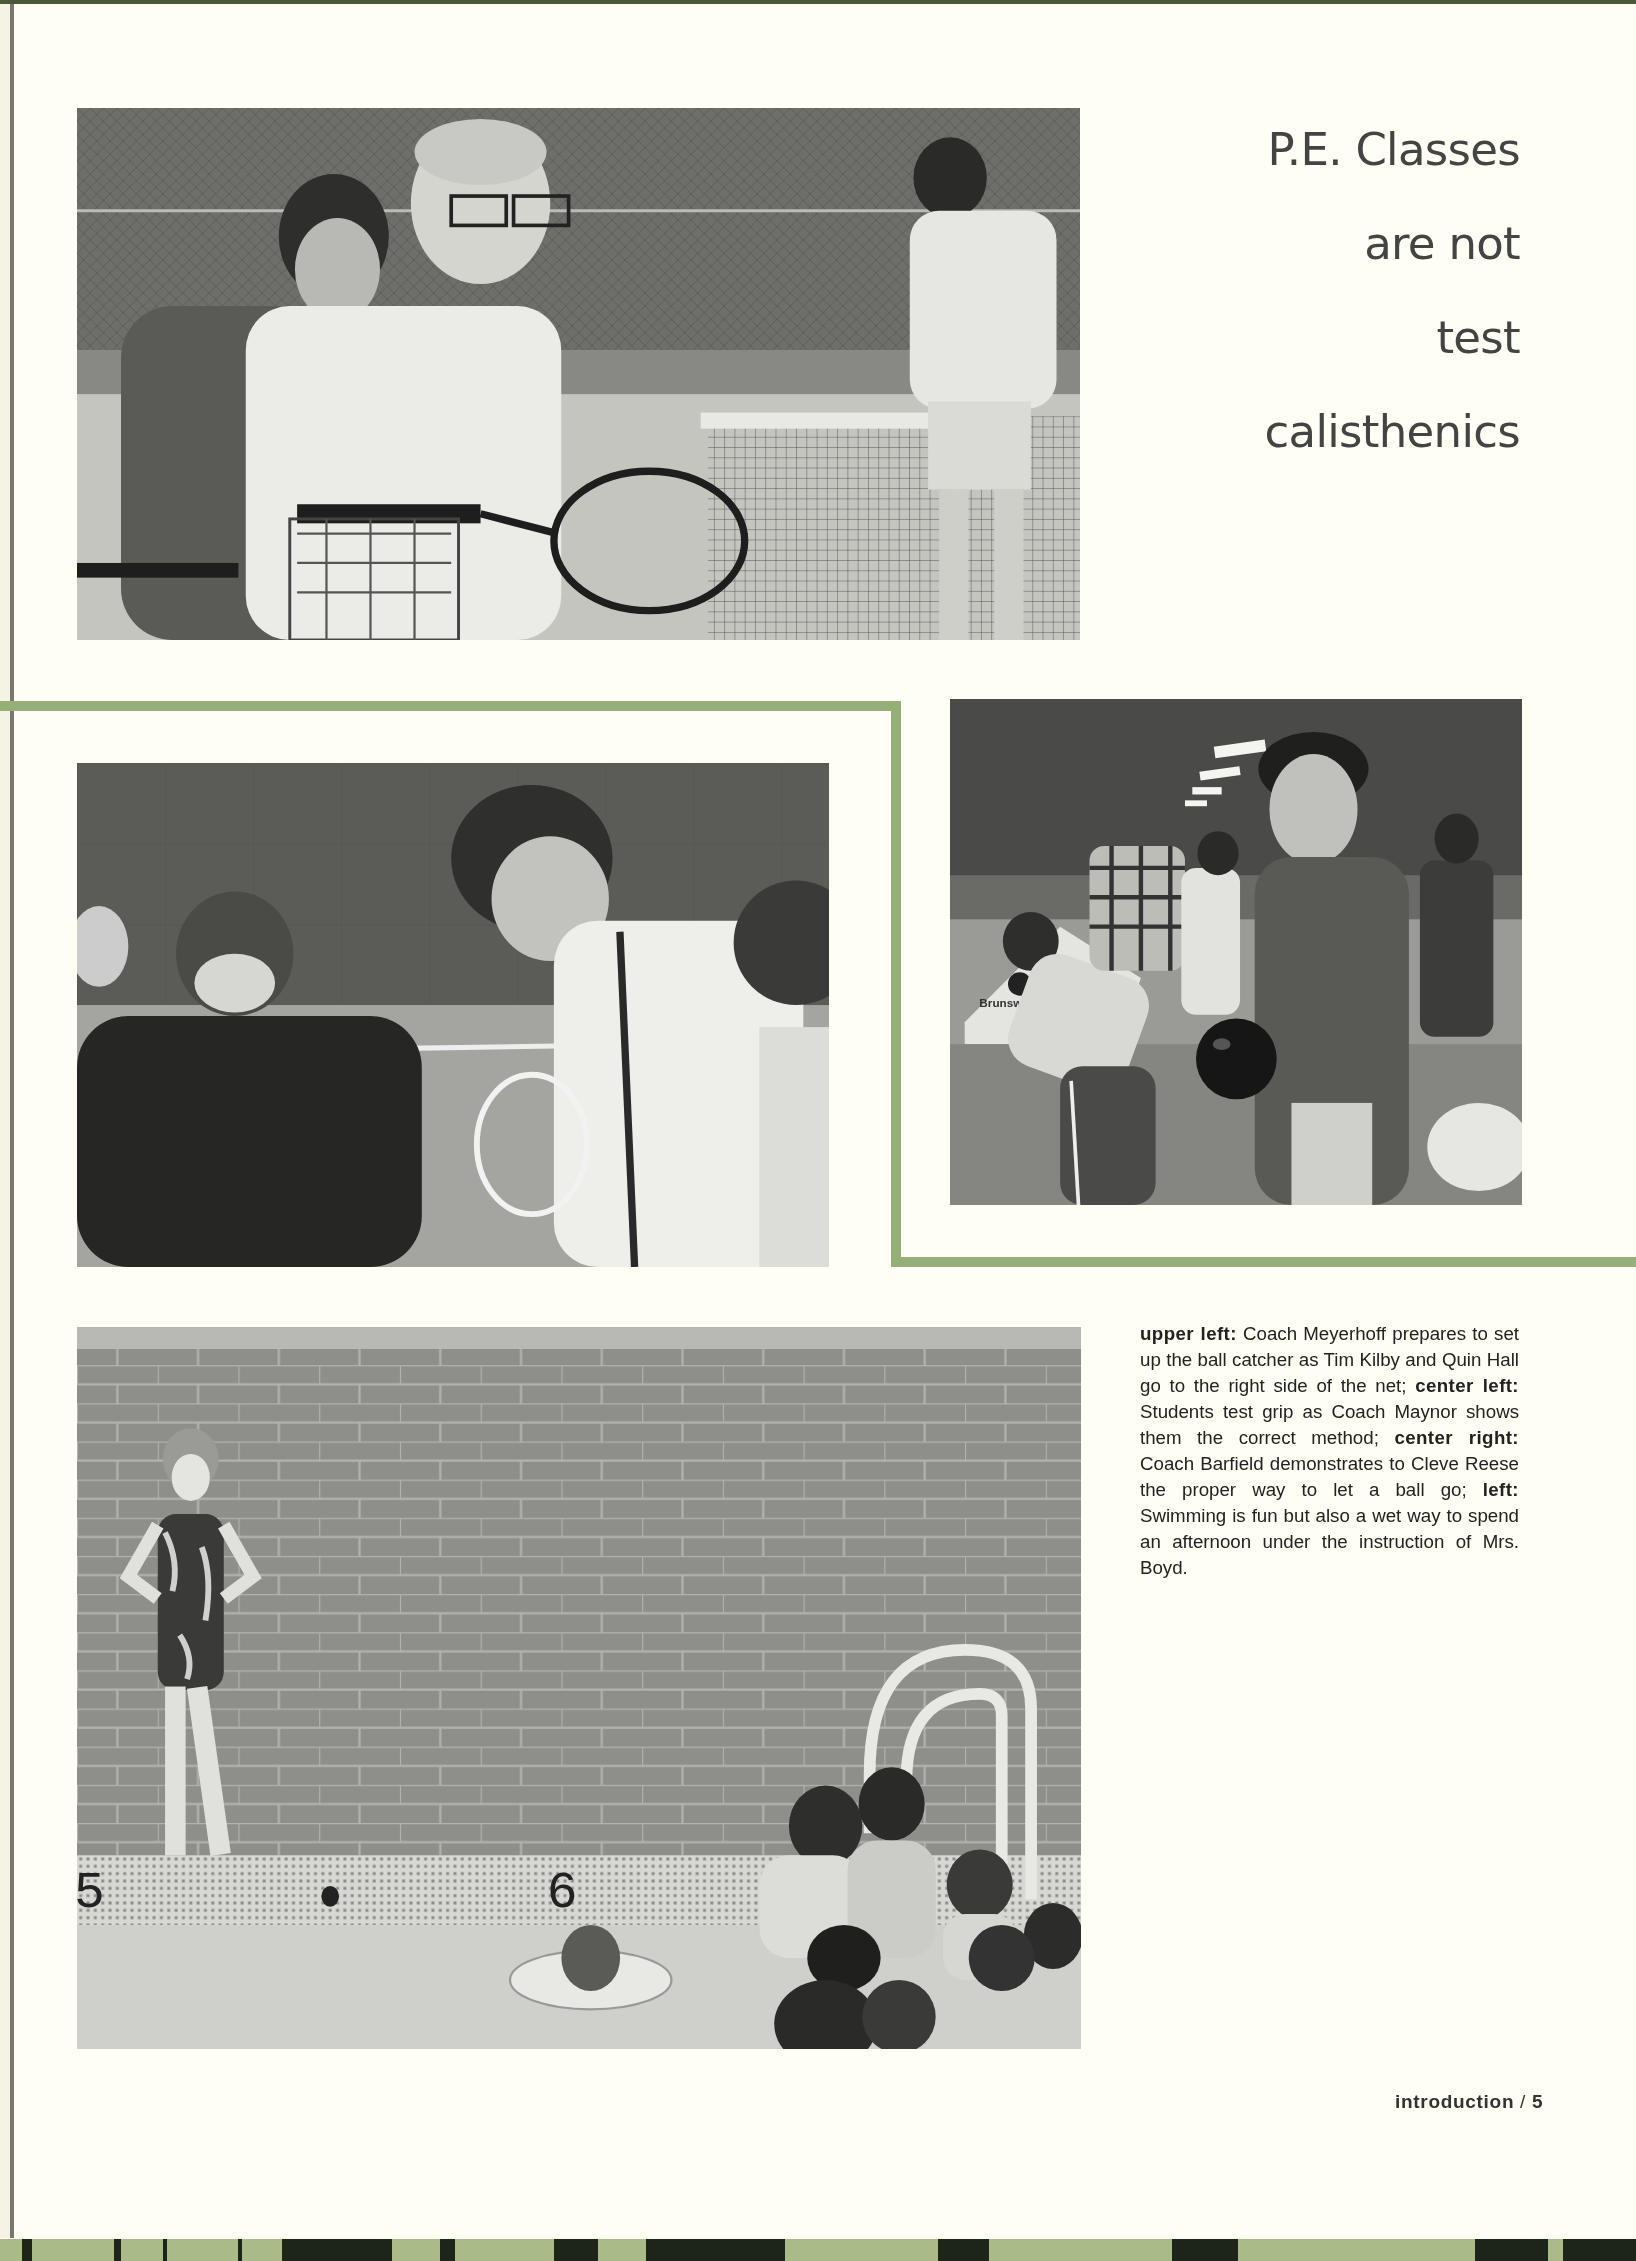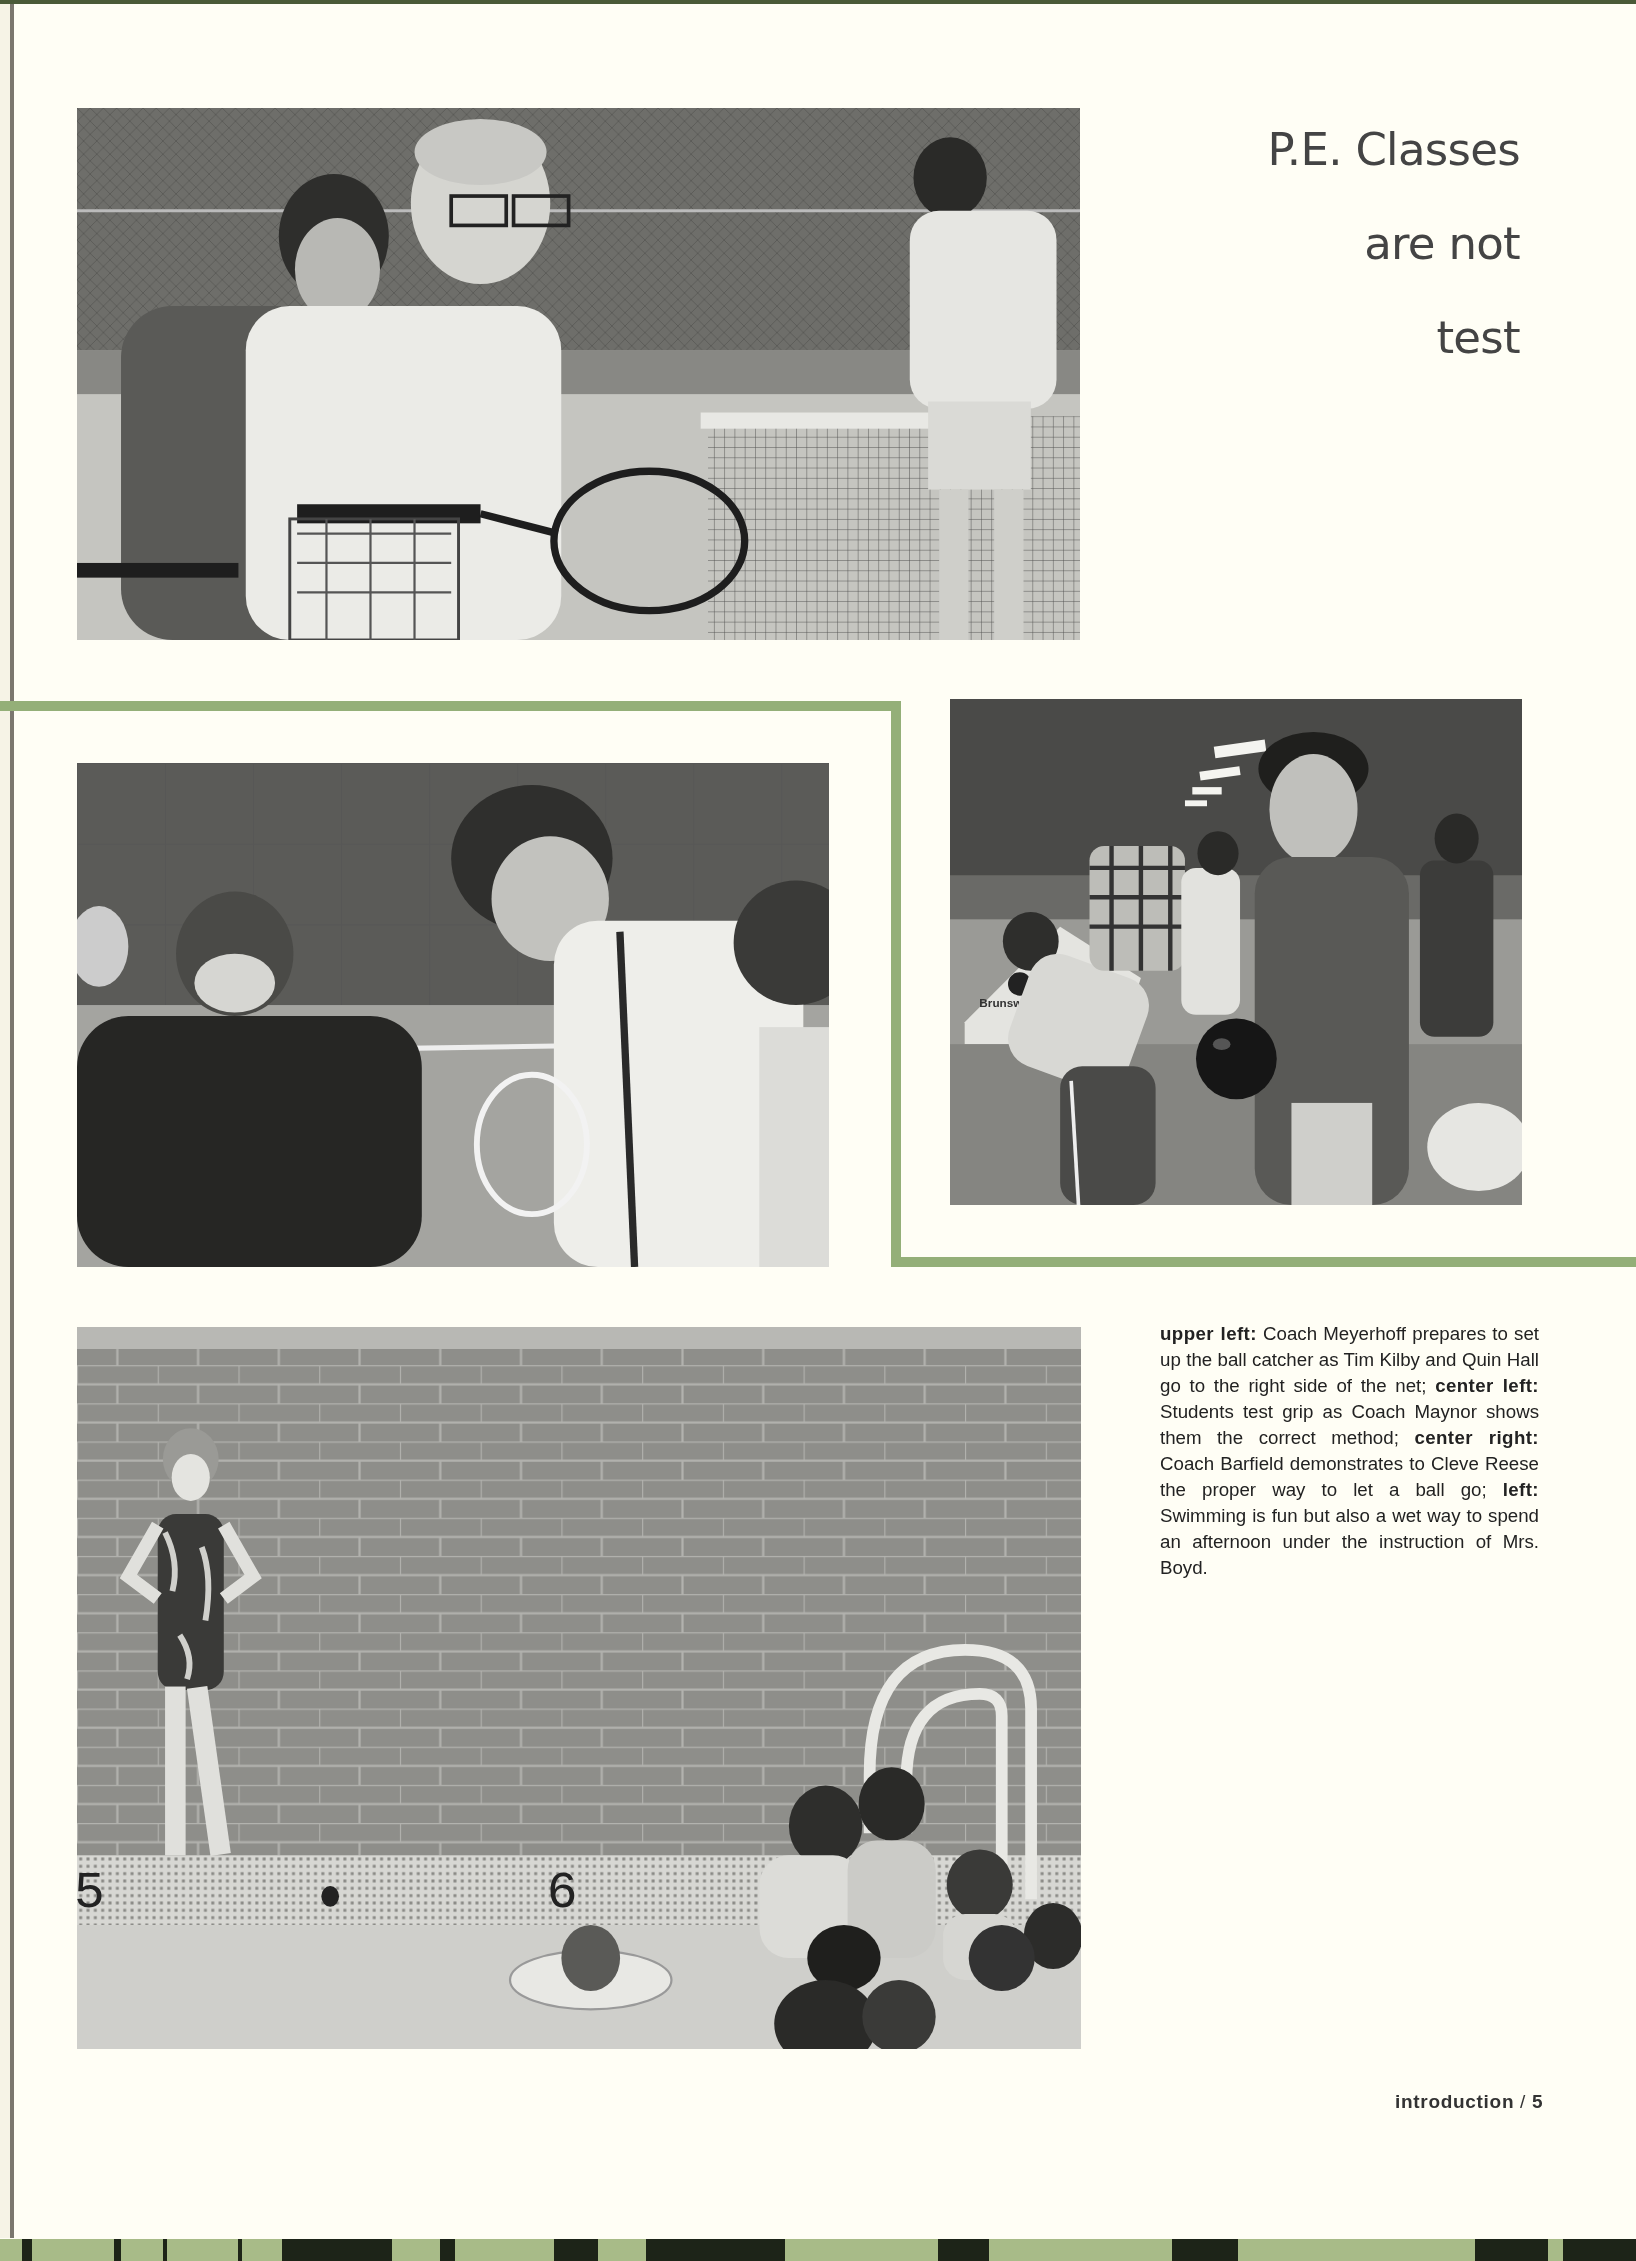--- a/index.html
+++ b/index.html
@@ -24,21 +24,20 @@
     text-align: right; color: #3a3a3a;
     font-family: "DejaVu Sans", sans-serif; font-weight: 200;
     font-size: 45px; letter-spacing: -0.7px; margin-left: 44px;
   }
   .title div { height: 94px; line-height: 66px; font-weight: normal; -webkit-text-stroke: 0; color: #444; }
 
   .caption {
     position: absolute; left: 1140px; top: 1321px; width: 379px;
     font-size: 18.7px; line-height: 26px; color: #222;
     text-align: justify;
-    margin-left: 20px;
   }
   .caption b { font-weight: bold; letter-spacing: 0.4px; }
   .folio {
     position: absolute; left: 1395px; top: 2091px;
     font-size: 19px; font-weight: bold; color: #333; letter-spacing: 0.7px;
   }
   .folio .sep { font-weight: normal; margin: 0 5.9px; }
 </style>
 </head>
 <body>
@@ -89,20 +88,21 @@
 
     <rect x="290" y="560" width="230" height="165" fill="none" stroke="#444" stroke-width="4"></rect>
     <path d="M300 580 L510 580 M300 620 L510 620 M300 660 L510 660 M340 560 L340 725 M400 560 L400 725 M460 560 L460 725" stroke="#555" stroke-width="3"></path>
   </svg>
 </div>
 
 <div class="title">
   <div>P.E. Classes</div>
   <div>are not</div>
   <div>test</div>
+  <div>calisthenics</div>
 </div>
 
 <div class="green" style="left:0; top:701px; width:901px; height:10.3px;"></div>
 <div class="green" style="left:891px; top:701px; width:10.3px; height:566px;"></div>
 <div class="green" style="left:891px; top:1257px; width:746px; height:10.3px;"></div>
 
 <div class="photo" style="left:77px; top:763px; width:752px; height:504px;">
   <svg viewBox="0 0 1025 687" preserveAspectRatio="none">
     <defs>
       <pattern id="fence2" width="120" height="110" patternUnits="userSpaceOnUse">

